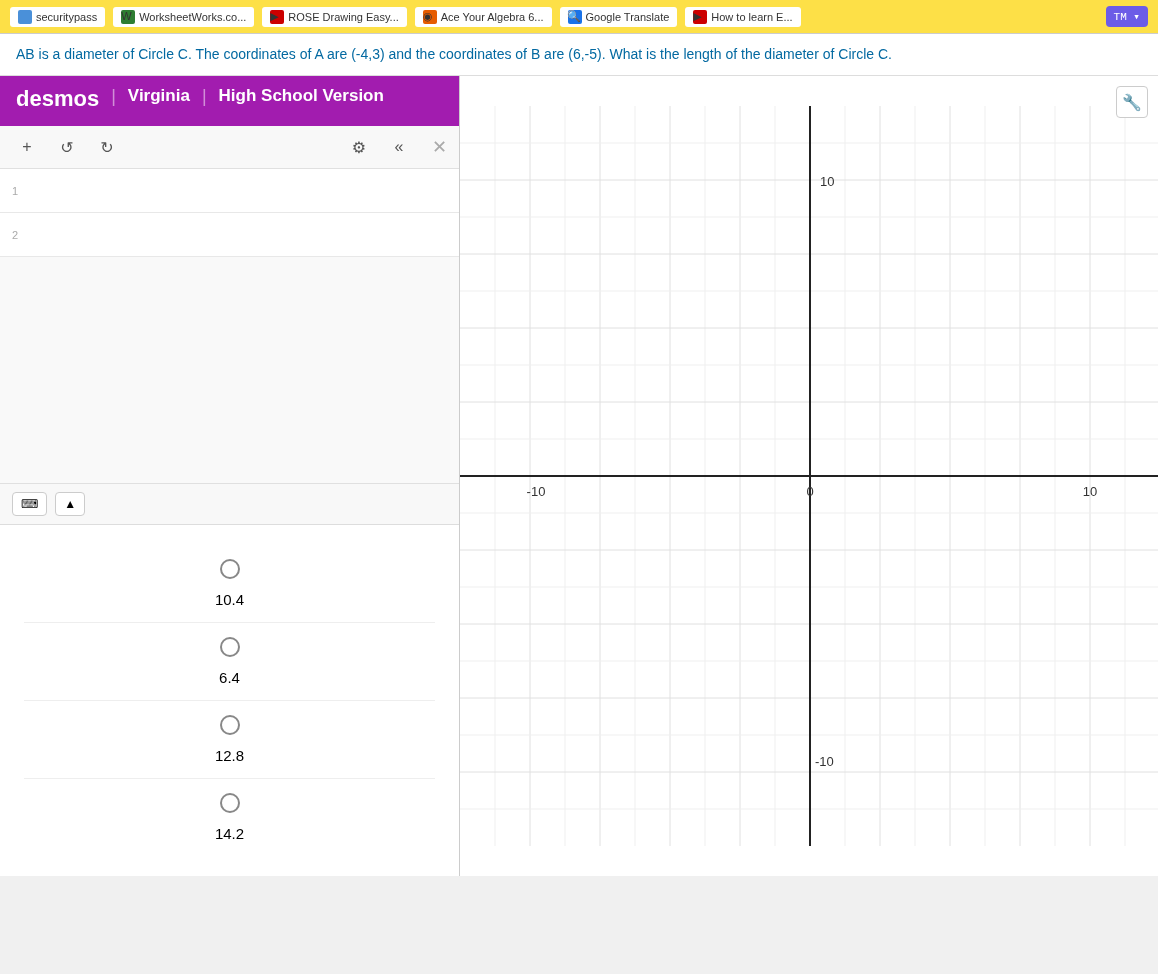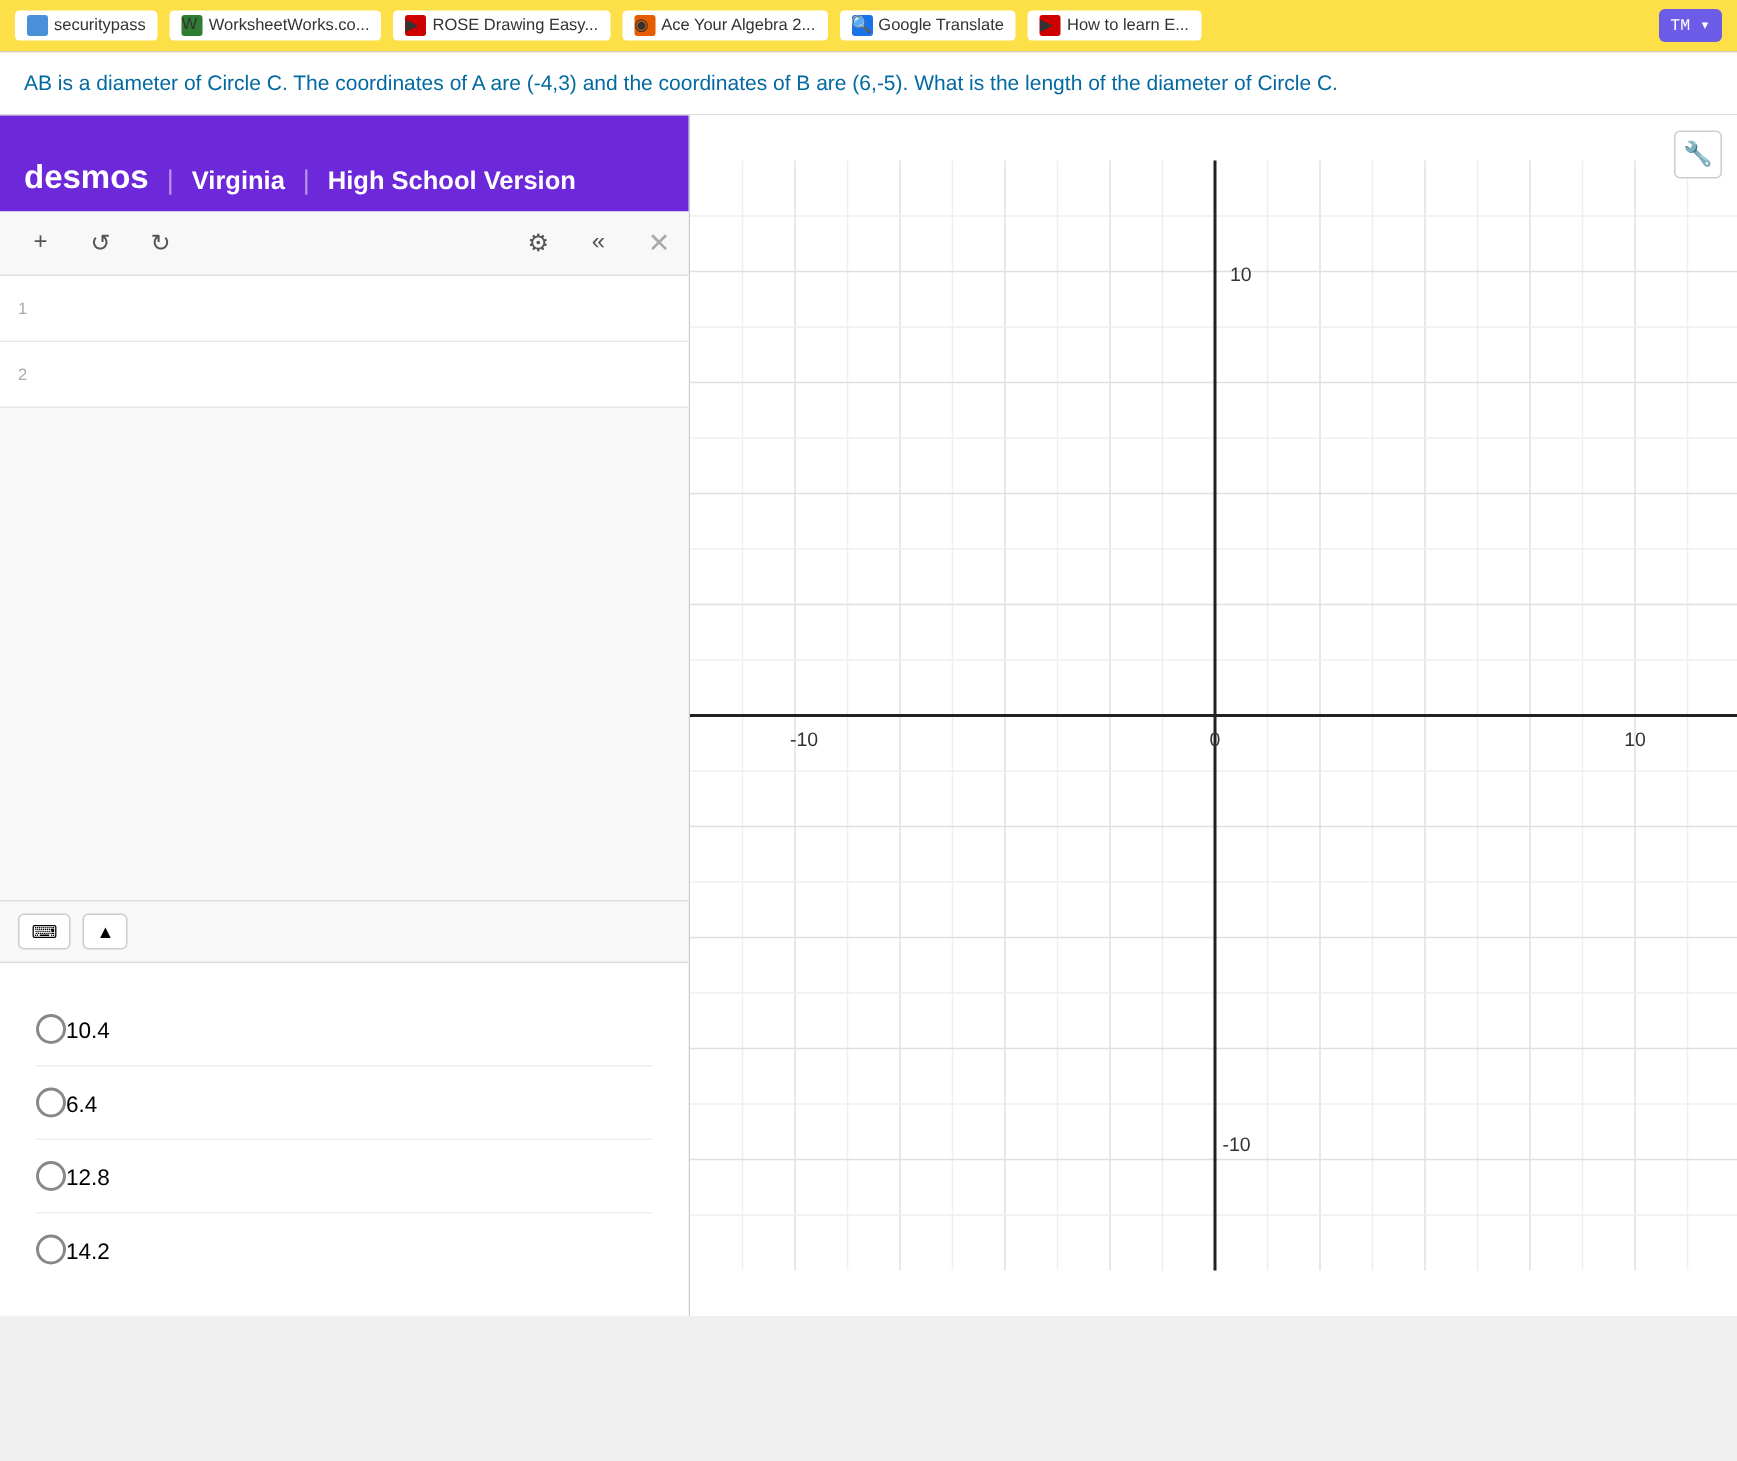--- a/index.html
+++ b/index.html
@@ -61,29 +61,29 @@
     .left-panel {
       width: 460px;
       min-width: 460px;
       border-right: 1px solid #ccc;
       display: flex;
       flex-direction: column;
     }
 
     
     .desmos-header {
-      background: #6d28d9;
+      background: #a21caf;
       color: white;
       padding: 10px 16px;
       display: flex;
-      align-items: flex-end;
+      align-items: flex-start;
       gap: 12px;
       font-size: 18px;
       font-weight: bold;
-      height: 64px;
+      height: 50px;
     }
     .desmos-logo {
       font-size: 22px;
       font-weight: 900;
       color: white;
     }
     .desmos-separator {
       color: rgba(255,255,255,0.5);
       font-weight: 300;
     }
@@ -158,25 +158,27 @@
     }
 
     
     .answer-area {
       padding: 20px 24px;
       background: #fff;
       border-top: 1px solid #ddd;
     }
     .answer-choice {
       display: flex;
-      align-items: flex-end;
+      align-items: center;
+      gap: 12px;
       padding: 14px 0;
       border-bottom: 1px solid #eee;
       font-size: 15px;
       cursor: pointer;
+      flex-direction: column;
     }
     .answer-choice:last-child { border-bottom: none; }
     .radio-circle {
       width: 20px; height: 20px;
       border-radius: 50%;
       border: 2px solid #888;
       display: flex; align-items: center; justify-content: center;
       flex-shrink: 0;
     }
 
@@ -249,21 +251,21 @@
   <div class="browser-tab">
     <span class="tab-icon green">W</span>
     <span>WorksheetWorks.co...</span>
   </div>
   <div class="browser-tab">
     <span class="tab-icon red-yt">▶</span>
     <span>ROSE Drawing Easy...</span>
   </div>
   <div class="browser-tab">
     <span class="tab-icon orange">◉</span>
-    <span>Ace Your Algebra 2...</span>
+    <span>Ace Your Algebra 6...</span>
   </div>
   <div class="browser-tab">
     <span class="tab-icon blue2">🔍</span>
     <span>Google Translate</span>
   </div>
   <div class="browser-tab">
     <span class="tab-icon red-yt">▶</span>
     <span>How to learn E...</span>
   </div>
   <div style="margin-left:auto; display:flex; align-items:center; gap:6px;">

